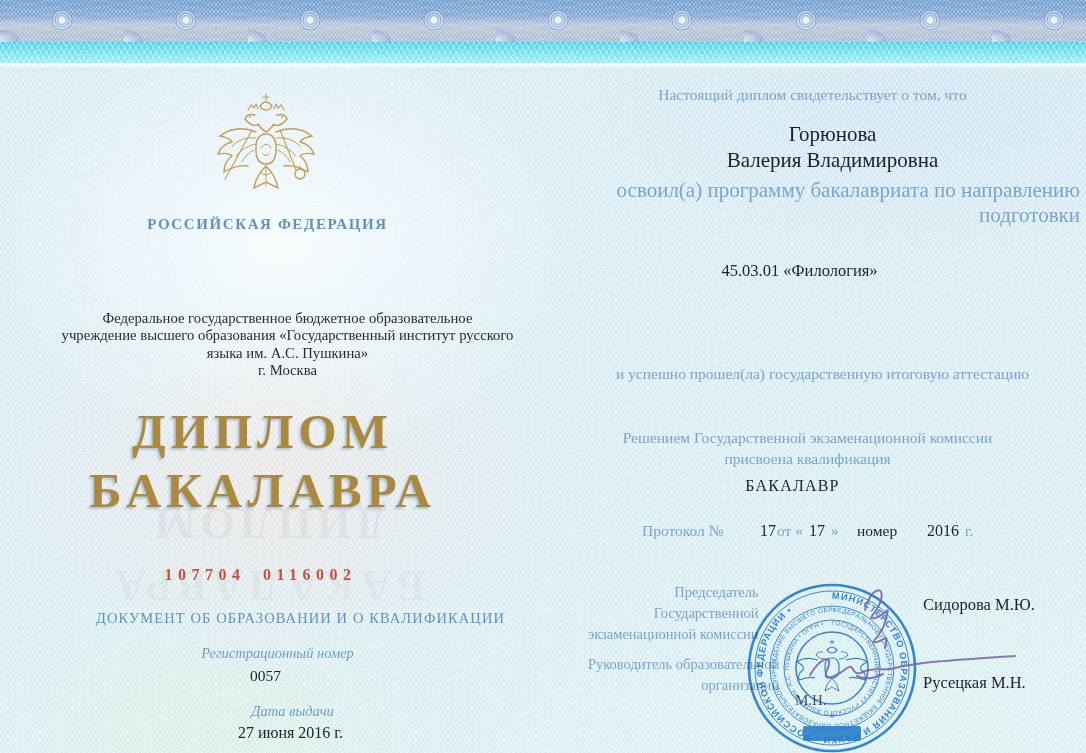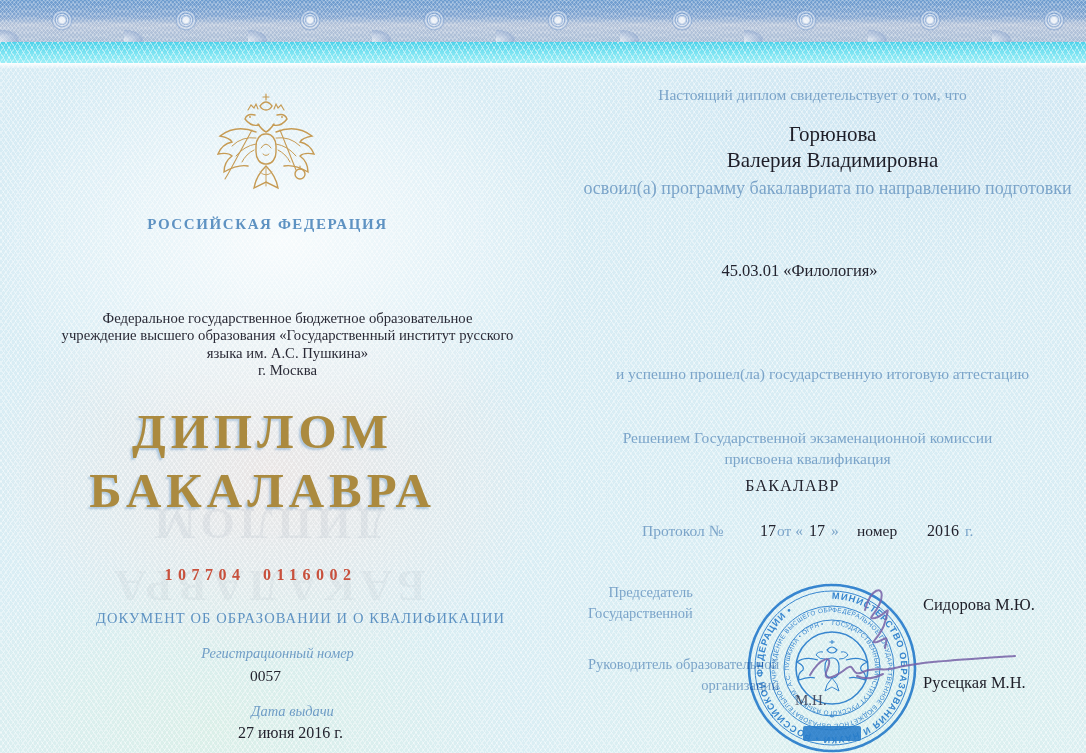--- a/index.html
+++ b/index.html
@@ -60,21 +60,21 @@
   .ghost-2{top:560px; font-size:44px; letter-spacing:5px; opacity:.055; left:-5px;}
   .serial{top:566px; color:#c8503c; font-size:16px; font-weight:bold; letter-spacing:5.5px; left:-12px; word-spacing:8px;}
   .doc-type{top:610px; color:#5e92c2; font-size:14.5px; letter-spacing:1.1px; left:28px;}
   .reg-label{top:645px; color:#6f9dc6; font-size:14.5px; font-style:italic; left:5px;}
   .reg-number{top:667px; color:#23232e; font-size:15.5px; left:-7px;}
   .date-label{top:703px; color:#6f9dc6; font-size:14.5px; font-style:italic; left:20px;}
   .date-value{top:724px; color:#23232e; font-size:16px; left:18px;}
   
   .certify{top:86px; color:#7ba4c9; font-size:15.5px; left:-15px;}
   .holder{top:121px; color:#1e1e28; font-size:21px; font-weight:normal; line-height:26px; left:5px;}
-  .program{top:178px; color:#7ba4c9; font-size:18px; left:0px;}
+  .program{top:178px; color:#7ba4c9; font-size:21px; left:0px;text-align:right;}
   .specialty{top:261px; color:#23232e; font-size:16.5px; left:-28px;}
   .attestation{top:365px; color:#7ba4c9; font-size:15.5px; left:-5px;}
   .decision{top:427px; color:#7ba4c9; font-size:15.5px; line-height:21px; left:-20px;}
   .qualification{top:477px; color:#23232e; font-size:16px; letter-spacing:1.2px; left:-35px;}
   .protocol-row{position:absolute; top:522px; left:0; width:100%; height:22px; font-size:15.5px;}
   .protocol-row span{position:absolute; top:0; white-space:nowrap;}
   .t-blue{color:#7ba4c9;}
   .t-black{color:#23232e;}
   .p-label{left:67px;}  .p-num{left:185px; font-size:16px;}
   .p-from{left:202px;}  .p-day{left:234px; font-size:16px;} .p-close{left:256px;}
@@ -190,20 +190,21 @@
       <span class="t-black p-day">17</span>
       <span class="t-blue p-close">»</span>
       <span class="t-black p-month">номер</span>
       <span class="t-black p-year">2016</span>
       <span class="t-blue p-suffix">г.</span>
     </div>
 
     <div class="sig-label sig-chair">
       <div>Председатель</div>
       <div>Государственной</div>
+      <div>экзаменационной комиссии</div>
     </div>
     <div class="sig-name name-chair">Сидорова М.Ю.</div>
 
     <div class="sig-label sig-head">
       <div>Руководитель образовательной</div>
       <div>организации</div>
     </div>
     <div class="sig-name name-head">Русецкая М.Н.</div>
 
     <div class="seal-wrap">

